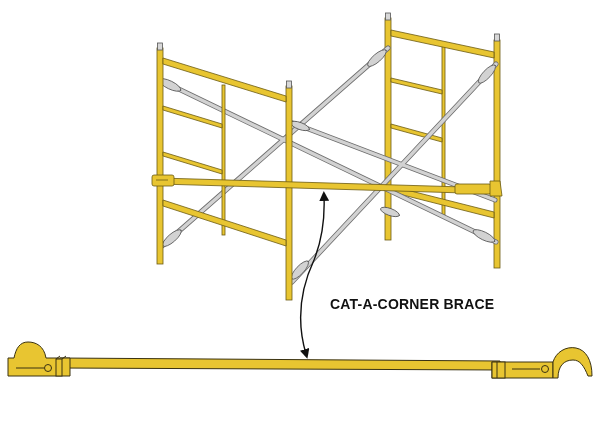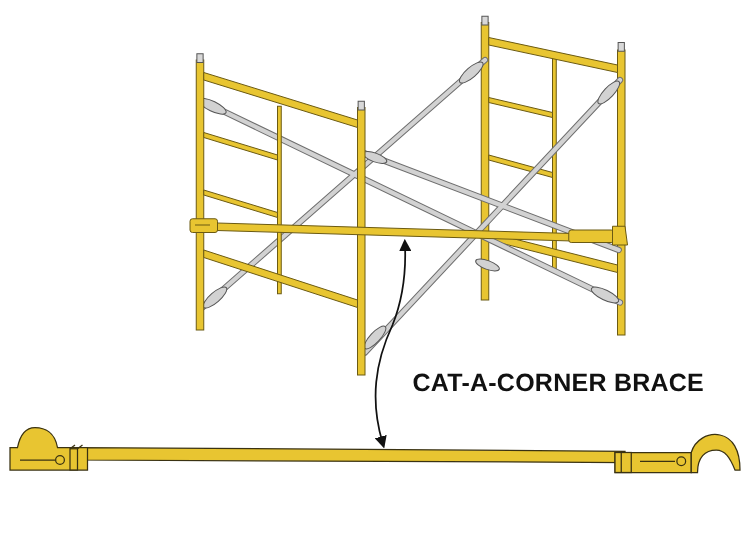--- a/index.html
+++ b/index.html
@@ -1,20 +1,20 @@
 <!DOCTYPE html>
 <html><head>
   <meta charset="utf-8">
   <style>
     html, body { margin: 0; padding: 0; background: #ffffff; }
     body { width: 600px; height: 440px; overflow: hidden; position: relative; font-family: "Liberation Sans", sans-serif; }
     #diagram { position: absolute; left: 0; top: 0; width: 600px; height: 440px; }
     .label {
       position: absolute; left: 330px; top: 296px;
-      font-family: "Liberation Sans", sans-serif; font-weight: bold; font-size: 20px;
+      font-family: "Liberation Sans", sans-serif; font-weight: bold; font-size: 14px;
       color: #111111; letter-spacing: 0.2px; white-space: nowrap;
     }
   </style>
 </head>
 <body>
 
 <svg id="diagram" viewBox="0 0 600 440" xmlns="http://www.w3.org/2000/svg">
   <defs>
     <marker id="arrowhead" viewBox="0 0 10 10" refX="5" refY="5" markerWidth="7" markerHeight="7" orient="auto-start-reverse">
       <path d="M0,0 L10,5 L0,10 z" fill="#111"></path>

